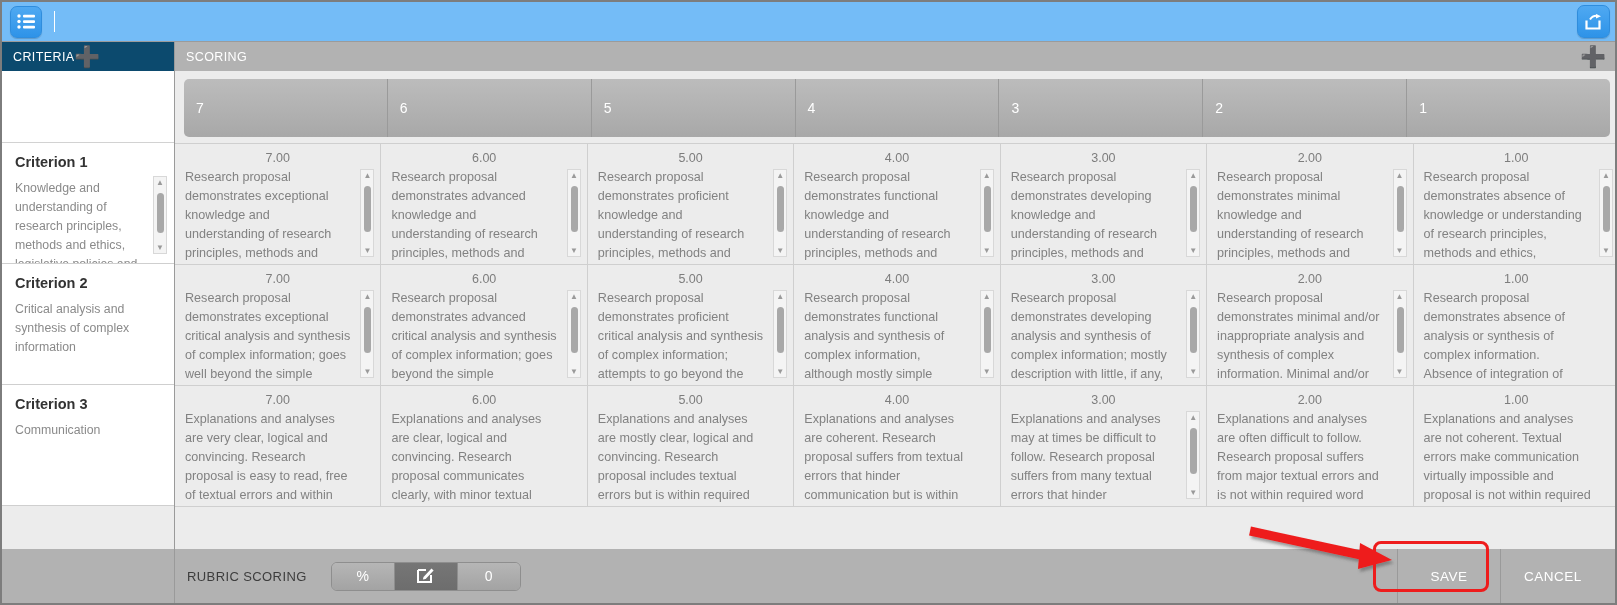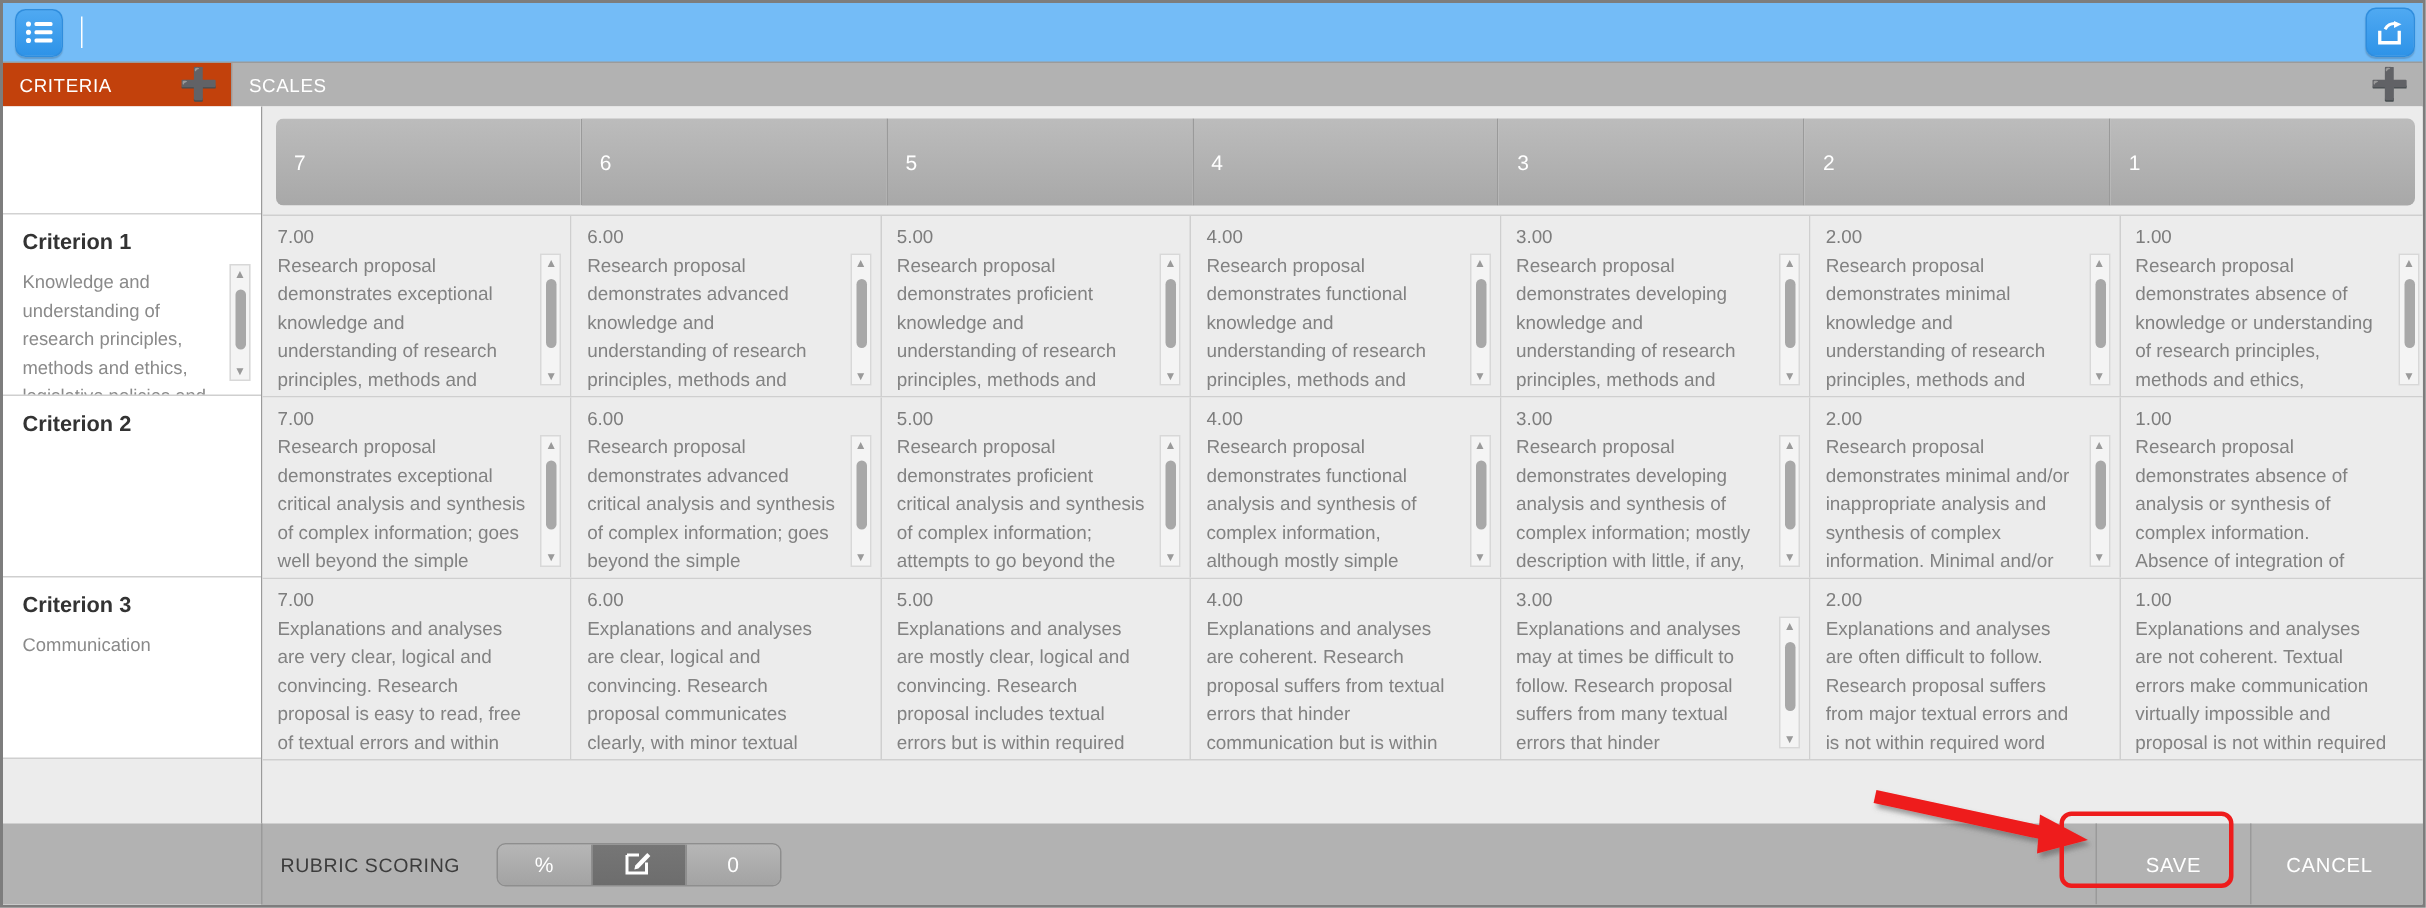--- a/index.html
+++ b/index.html
@@ -86,31 +86,30 @@
 
   
   .subheader {
     position: absolute;
     left: 0; top: 40px;
     width: 1617px;
     height: 29px;
     display: flex;
   }
   .sub-criteria {
-    width: 153px;
-    background: #c2410c;
+    width: 173px;
+    background: #0c4a6e;
     border-right: 1px solid #9a9a9a;
     box-sizing: border-box;
     display: flex;
     align-items: center;
     padding: 0 8px 0 11px;
     color: #ffffff;
     font-size: 12.5px;
     letter-spacing: .4px;
-    justify-content: space-between;
   }
   .sub-scales {
     flex: 1;
     background: #b2b2b2;
     display: flex;
     align-items: center;
     padding: 0 12px 0 11px;
     color: #ffffff;
     font-size: 12.5px;
     letter-spacing: .4px;
@@ -252,20 +251,21 @@
     position: relative;
     overflow: hidden;
     background: #ececec;
     cursor: pointer;
   }
   .cell:last-child { border-right: none; }
   .cell-score {
     font-size: 12.5px;
     color: #7d7d7d;
     margin-bottom: 3px;
+    text-align: center;
   }
   .cell-text {
     font-size: 12.6px;
     color: #828282;
     line-height: 19px;
     padding-right: 18px;
   }
   .grid-tail {
     height: 114px;
     background: #ececec;
@@ -406,21 +406,21 @@
       </svg>
     </div>
   </div>
 
   <div class="subheader">
     <div class="sub-criteria">
       <span>CRITERIA</span>
       <span class="plus">➕</span>
     </div>
     <div class="sub-scales">
-      <span>SCALES</span>
+      <span>SCORING</span>
       <span class="plus">➕</span>
     </div>
   </div>
 
   <div class="body-area">
 
     <div class="criteria-col">
       <div class="criteria-spacer"></div>
 
       <div class="criterion c1">
@@ -428,20 +428,21 @@
         <div class="criterion-desc">Knowledge and understanding of research principles, methods and ethics, legislative policies and</div>
         <div class="vscroll" style="right:7px; top:33px; height:78px;">
           <span class="arw">▲</span>
           <span class="thumb" style="top:16px; height:40px;"></span>
           <span class="arw">▼</span>
         </div>
       </div>
 
       <div class="criterion c2">
         <div class="criterion-title">Criterion 2</div>
+        <div class="criterion-desc">Critical analysis and synthesis of complex information</div>
       </div>
 
       <div class="criterion c3">
         <div class="criterion-title">Criterion 3</div>
         <div class="criterion-desc">Communication</div>
       </div>
 
       <div class="criteria-tail"></div>
     </div>
 

